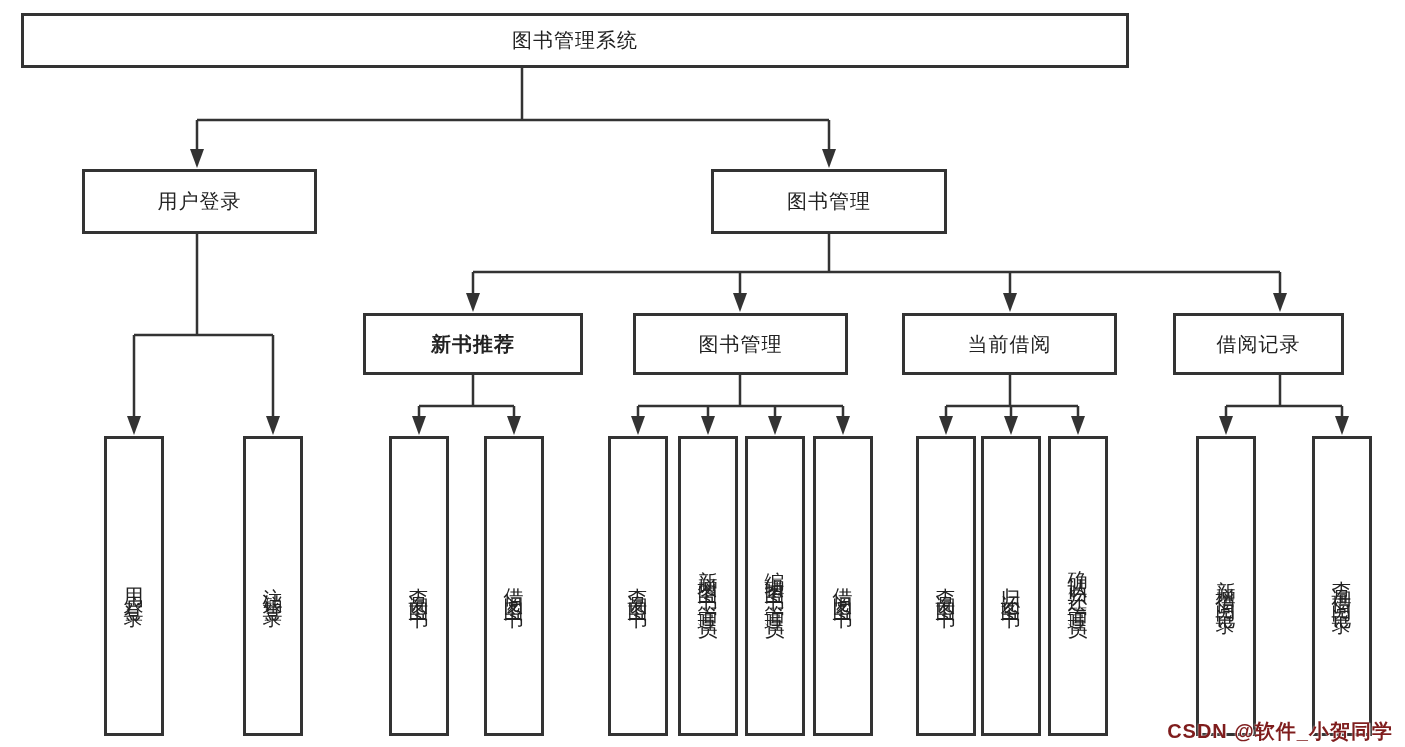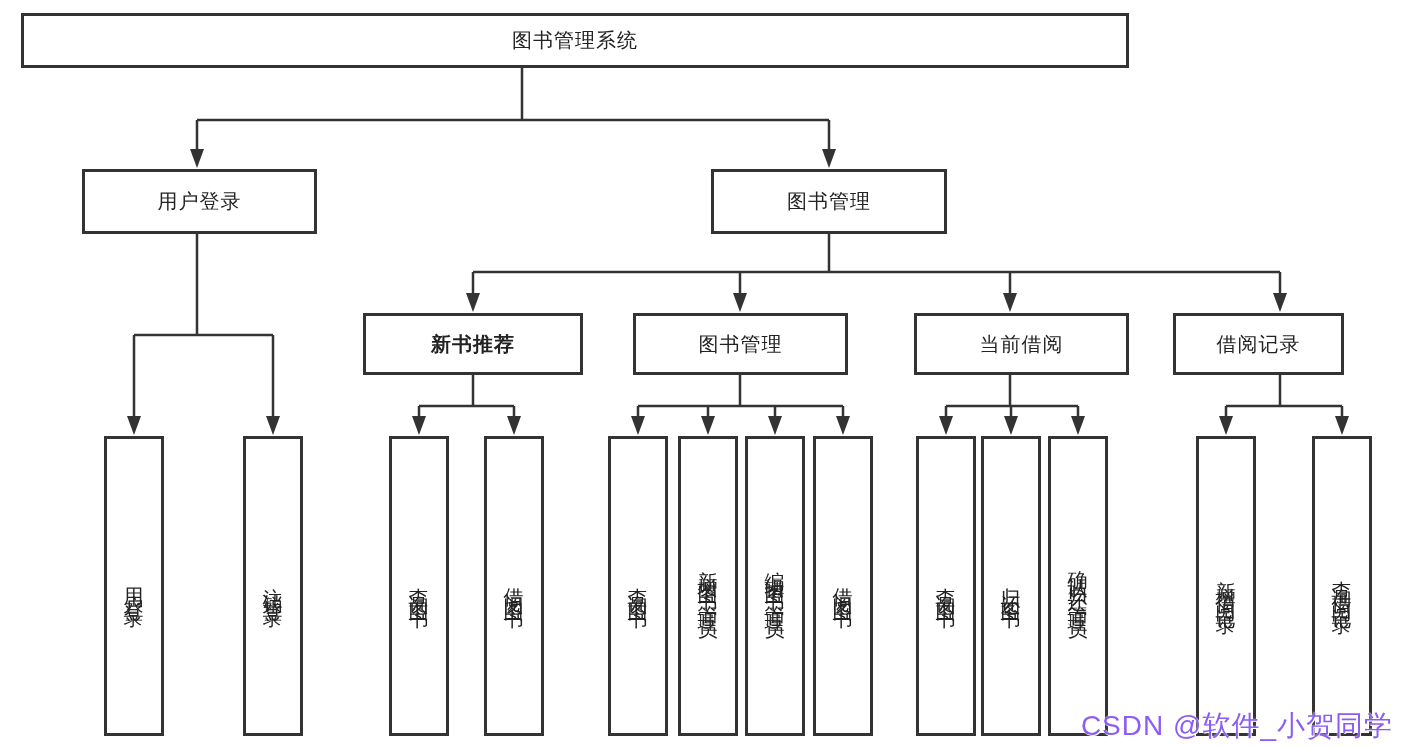--- a/index.html
+++ b/index.html
@@ -15,22 +15,22 @@
     display:flex;align-items:center;justify-content:center;
     font-size:20px;letter-spacing:1px;color:#222222;white-space:nowrap;
   }
   .leaf{
     position:absolute;box-sizing:border-box;border:3px solid #333333;background:#ffffff;
     display:flex;align-items:center;justify-content:center;
     writing-mode:vertical-rl;text-orientation:mixed;
     font-size:20px;letter-spacing:7px;color:#222222;line-height:1;
   }
   .watermark{
-    position:absolute;right:12px;bottom:2px;font-size:28px;color:#8b5cf6;
-    text-shadow:0 0 2px #ffffff,1px 1px 0 #ffffff;letter-spacing:1px;
+    position:absolute;right:12px;bottom:2px;font-size:20px;color:#7f1d1d;
+    text-shadow:0 0 2px #ffffff,1px 1px 0 #ffffff;letter-spacing:1px;font-weight:bold;
   }
 </style>
 </head>
 <body>
 
 <div id="canvas">
 
   <svg id="wires" viewBox="0 0 1405 747" xmlns="http://www.w3.org/2000/svg">
 
     <path class="cline" d="M522 68 V120 M197 120 H829 M197 120 V150 M829 120 V150"></path>
@@ -67,21 +67,21 @@
     <polygon class="ahead" points="1335,416 1349,416 1342,435"></polygon>
   </svg>
 
   <div class="node" style="left:21px;top:13px;width:1108px;height:55px;">图书管理系统</div>
 
   <div class="node" style="left:82px;top:169px;width:235px;height:65px;">用户登录</div>
   <div class="node" style="left:711px;top:169px;width:236px;height:65px;">图书管理</div>
 
   <div class="node" style="left:363px;top:313px;width:220px;height:62px;font-weight:bold;">新书推荐</div>
   <div class="node" style="left:633px;top:313px;width:215px;height:62px;">图书管理</div>
-  <div class="node" style="left:902px;top:313px;width:215px;height:62px;margin-left:12px;">当前借阅</div>
+  <div class="node" style="left:902px;top:313px;width:215px;height:62px;">当前借阅</div>
   <div class="node" style="left:1173px;top:313px;width:171px;height:62px;">借阅记录</div>
 
   <div class="leaf" style="left:104px;top:436px;width:60px;height:300px;">用户登录</div>
   <div class="leaf" style="left:243px;top:436px;width:60px;height:300px;">注销登录</div>
 
   <div class="leaf" style="left:389px;top:436px;width:60px;height:300px;">查询图书</div>
   <div class="leaf" style="left:484px;top:436px;width:60px;height:300px;">借阅图书</div>
 
   <div class="leaf" style="left:608px;top:436px;width:60px;height:300px;">查询图书</div>
   <div class="leaf" style="left:678px;top:436px;width:60px;height:300px;">新增图书（管理员）</div>

